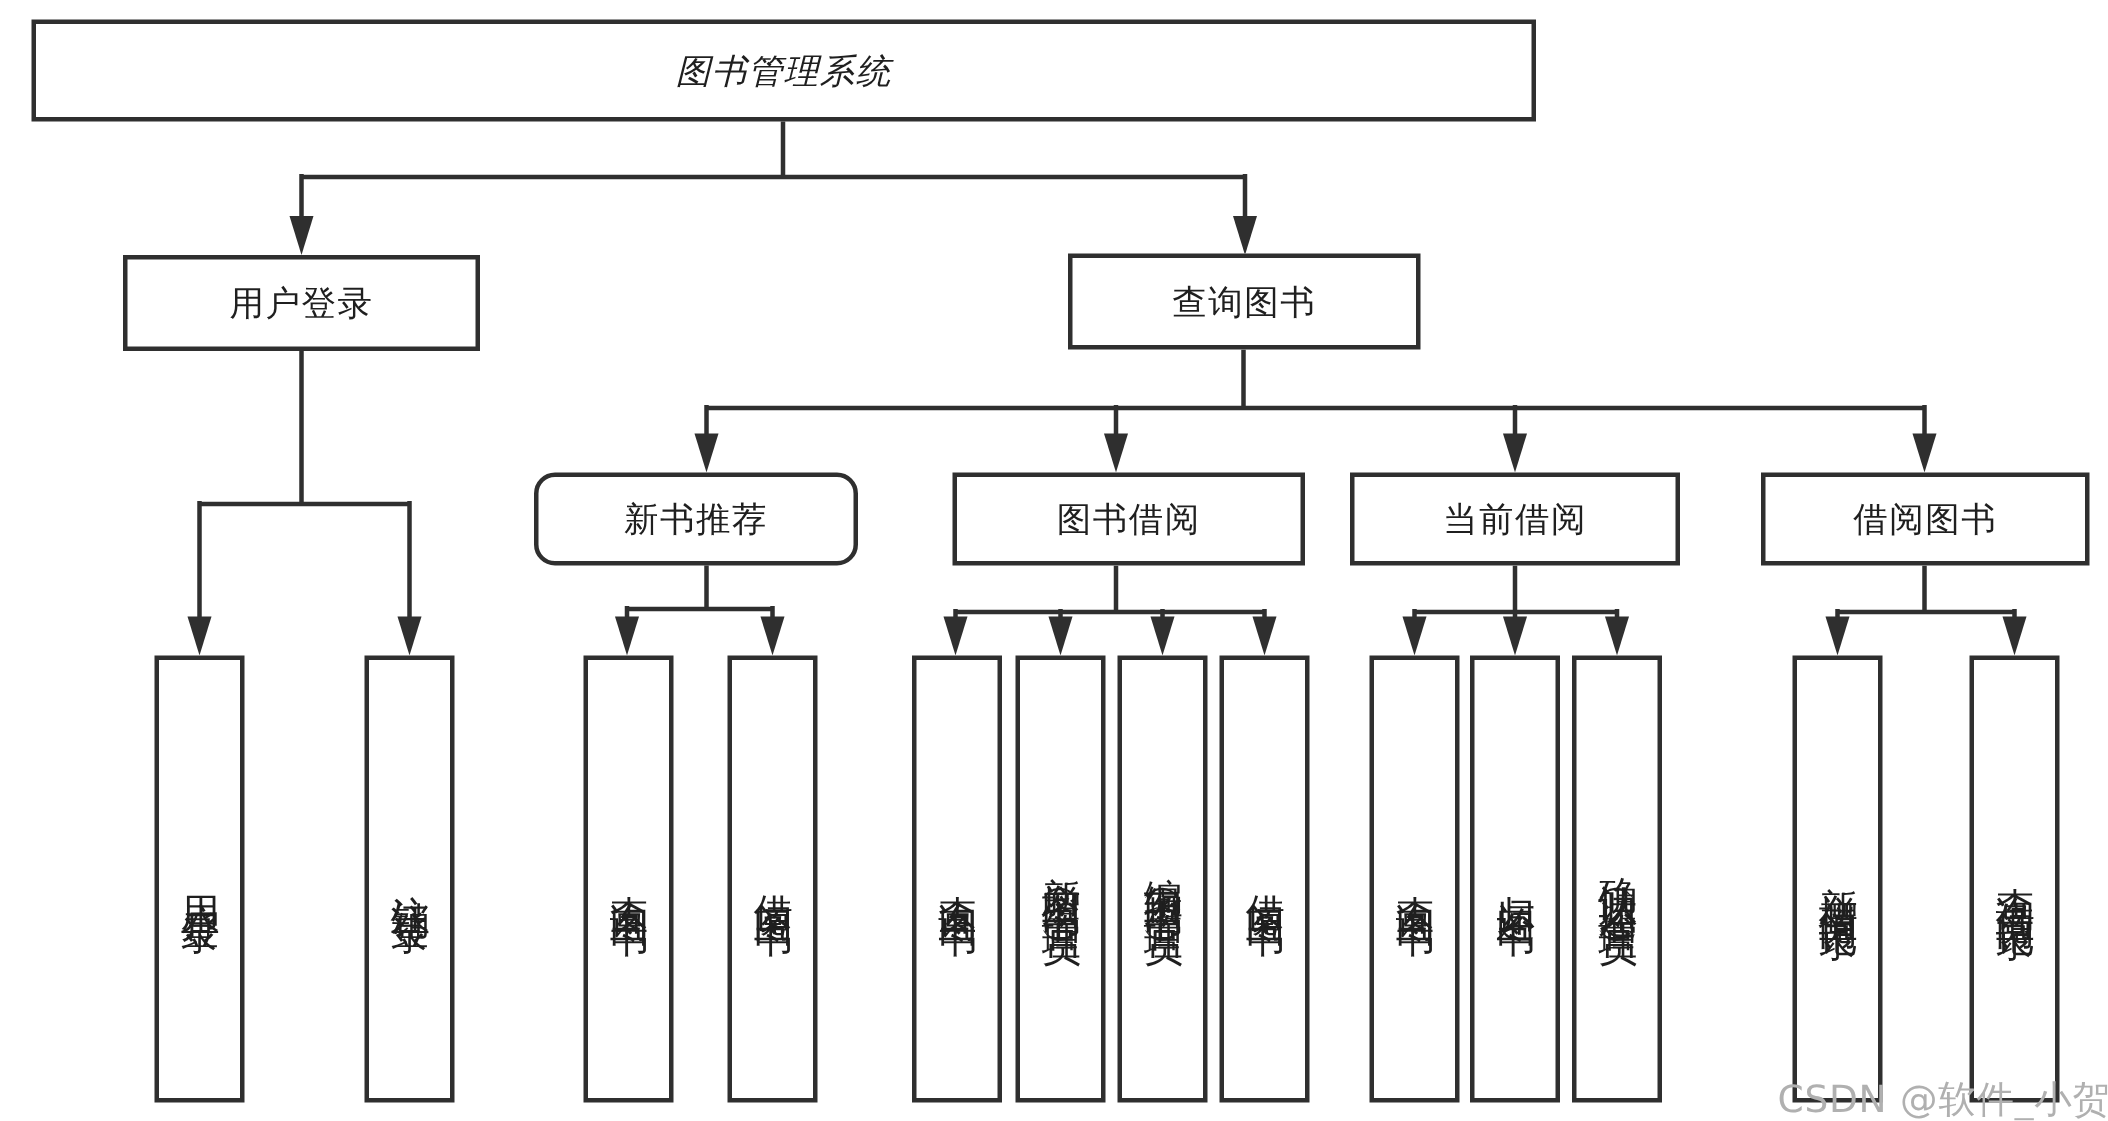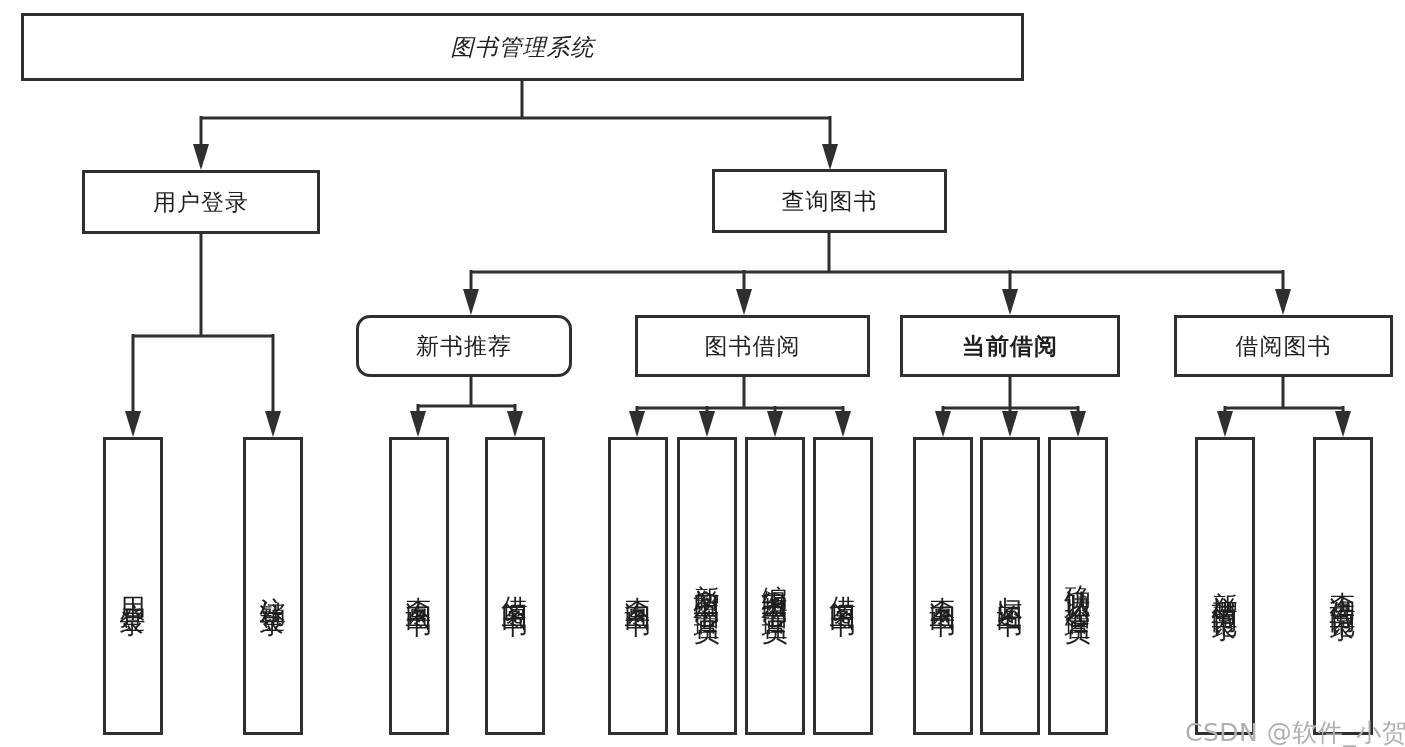--- a/index.html
+++ b/index.html
@@ -102,21 +102,21 @@
     </g>
   </svg>
 
   <div class="box h" style="left:21px; top:13px; width:1003px; height:68px;font-style:italic;">图书管理系统</div>
 
   <div class="box h" style="left:82px; top:170px; width:238px; height:64px;">用户登录</div>
   <div class="box h" style="left:712px; top:169px; width:235px; height:64px;">查询图书</div>
 
   <div class="box h" style="left:356px; top:315px; width:216px; height:62px;border-radius:14px;">新书推荐</div>
   <div class="box h" style="left:635px; top:315px; width:235px; height:62px;">图书借阅</div>
-  <div class="box h" style="left:900px; top:315px; width:220px; height:62px;font-weight:bold;">当前借阅</div>
+  <div class="box h" style="left:900px; top:315px; width:220px; height:62px;">当前借阅</div>
   <div class="box h" style="left:1174px; top:315px; width:219px; height:62px;">借阅图书</div>
 
   <div class="box v" style="left:103px;">用户登录</div>
   <div class="box v" style="left:243px;">注销登录</div>
 
   <div class="box v" style="left:389px;">查询图书</div>
   <div class="box v" style="left:485px;">借阅图书</div>
 
   <div class="box v" style="left:608px;">查询图书</div>
   <div class="box v" style="left:677px;">新增图书（管理员）</div>

